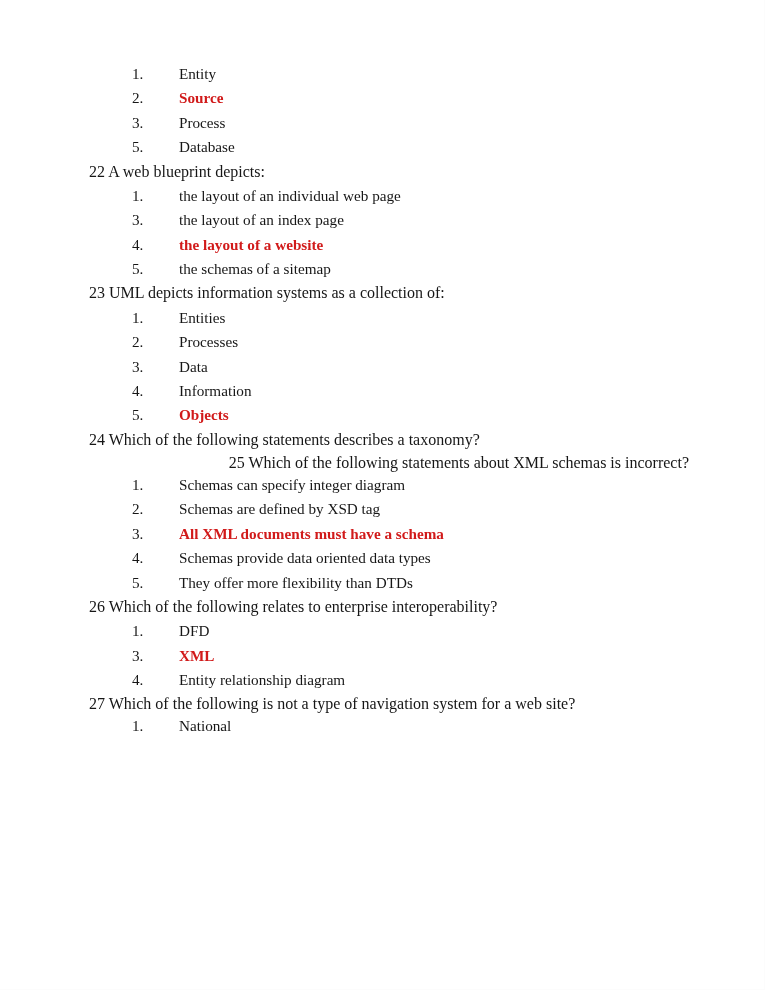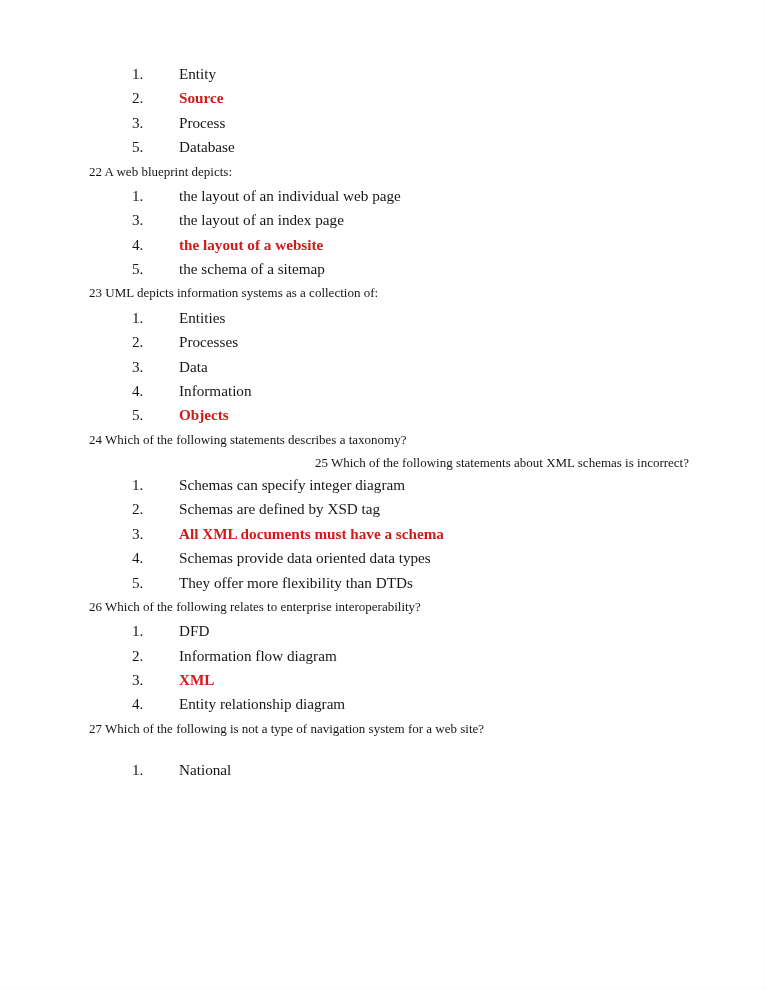--- a/index.html
+++ b/index.html
@@ -24,21 +24,21 @@
   }
   #doc-body {
     position: absolute;
     left: 89px;
     top: 62px;
     width: 600px;
   }
 
   
   .question {
-    font-size: 13px;
+    font-size: 16px;
     line-height: 24.3px;
     color: #161616;
     white-space: nowrap;
     margin: 0;
     padding: 0;
   }
   .question .q-num {
     display: inline;
   }
   .question .q-text {
@@ -79,40 +79,39 @@
   }
   
   .question.tight-above {
     line-height: 21px;
     text-align: right;
   }
   
   .option.tight-below-q {
     height: 17px;
     line-height: 17px;
-    margin-top: 20px;
   }
 </style>
 </head>
 <body>
 
 <div id="page">
   <div id="doc-body">
       <ul class="options">
         <li class="option"><span class="opt-num">1.</span><span class="opt-text">Entity</span></li>
         <li class="option correct"><span class="opt-num">2.</span><span class="opt-text">Source</span></li>
         <li class="option"><span class="opt-num">3.</span><span class="opt-text">Process</span></li>
         <li class="option"><span class="opt-num">5.</span><span class="opt-text">Database</span></li>
       </ul>
       <div class="question"><span class="q-num">22</span> <span class="q-text">A web blueprint depicts:</span></div>
       <ul class="options">
         <li class="option"><span class="opt-num">1.</span><span class="opt-text">the layout of an individual web page</span></li>
         <li class="option"><span class="opt-num">3.</span><span class="opt-text">the layout of an index page</span></li>
         <li class="option correct"><span class="opt-num">4.</span><span class="opt-text">the layout of a website</span></li>
-        <li class="option"><span class="opt-num">5.</span><span class="opt-text">the schema of a sitemap</span></li>
+        <li class="option"><span class="opt-num">5.</span><span class="opt-text">the schemas of a sitemap</span></li>
       </ul>
       <div class="question"><span class="q-num">23</span> <span class="q-text">UML depicts information systems as a collection of:</span></div>
       <ul class="options">
         <li class="option"><span class="opt-num">1.</span><span class="opt-text">Entities</span></li>
         <li class="option"><span class="opt-num">2.</span><span class="opt-text">Processes</span></li>
         <li class="option"><span class="opt-num">3.</span><span class="opt-text">Data</span></li>
         <li class="option"><span class="opt-num">4.</span><span class="opt-text">Information</span></li>
         <li class="option correct"><span class="opt-num">5.</span><span class="opt-text">Objects</span></li>
       </ul>
       <div class="question"><span class="q-num">24</span> <span class="q-text">Which of the following statements describes a taxonomy?</span></div>
@@ -120,21 +119,20 @@
       <ul class="options">
         <li class="option"><span class="opt-num">1.</span><span class="opt-text">Schemas can specify integer diagram</span></li>
         <li class="option"><span class="opt-num">2.</span><span class="opt-text">Schemas are defined by XSD tag</span></li>
         <li class="option correct"><span class="opt-num">3.</span><span class="opt-text">All XML documents must have a schema</span></li>
         <li class="option"><span class="opt-num">4.</span><span class="opt-text">Schemas provide data oriented data types</span></li>
         <li class="option"><span class="opt-num">5.</span><span class="opt-text">They offer more flexibility than DTDs</span></li>
       </ul>
       <div class="question"><span class="q-num">26</span> <span class="q-text">Which of the following relates to enterprise interoperability?</span></div>
       <ul class="options">
         <li class="option"><span class="opt-num">1.</span><span class="opt-text">DFD</span></li>
-        <li class="option"><span class="opt-num">2.</span><span class="opt-text">Information flow diagram</span></li>
         <li class="option correct"><span class="opt-num">3.</span><span class="opt-text">XML</span></li>
         <li class="option"><span class="opt-num">4.</span><span class="opt-text">Entity relationship diagram</span></li>
       </ul>
       <div class="question"><span class="q-num">27</span> <span class="q-text">Which of the following is not a type of navigation system for a web site?</span></div>
       <ul class="options">
         <li class="option tight-below-q"><span class="opt-num">1.</span><span class="opt-text">National</span></li>
       </ul>
     </div>
 </div>
 

